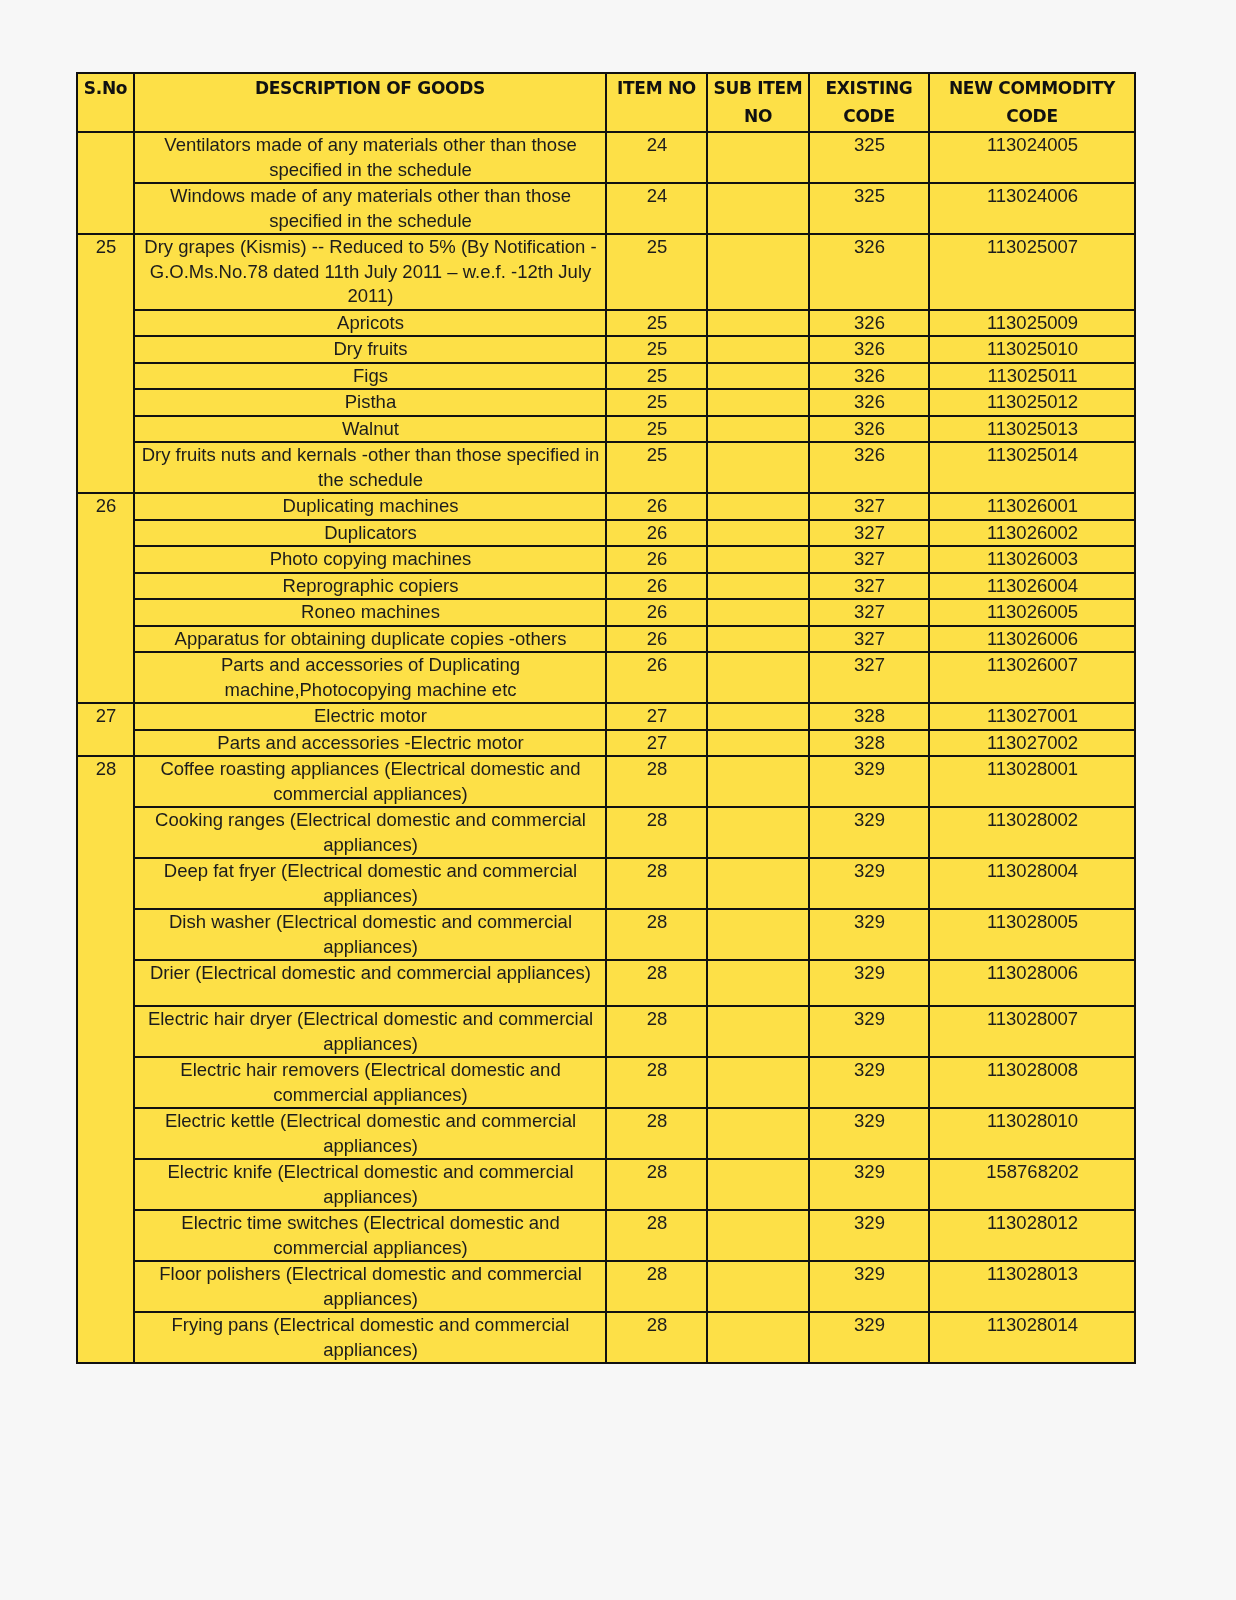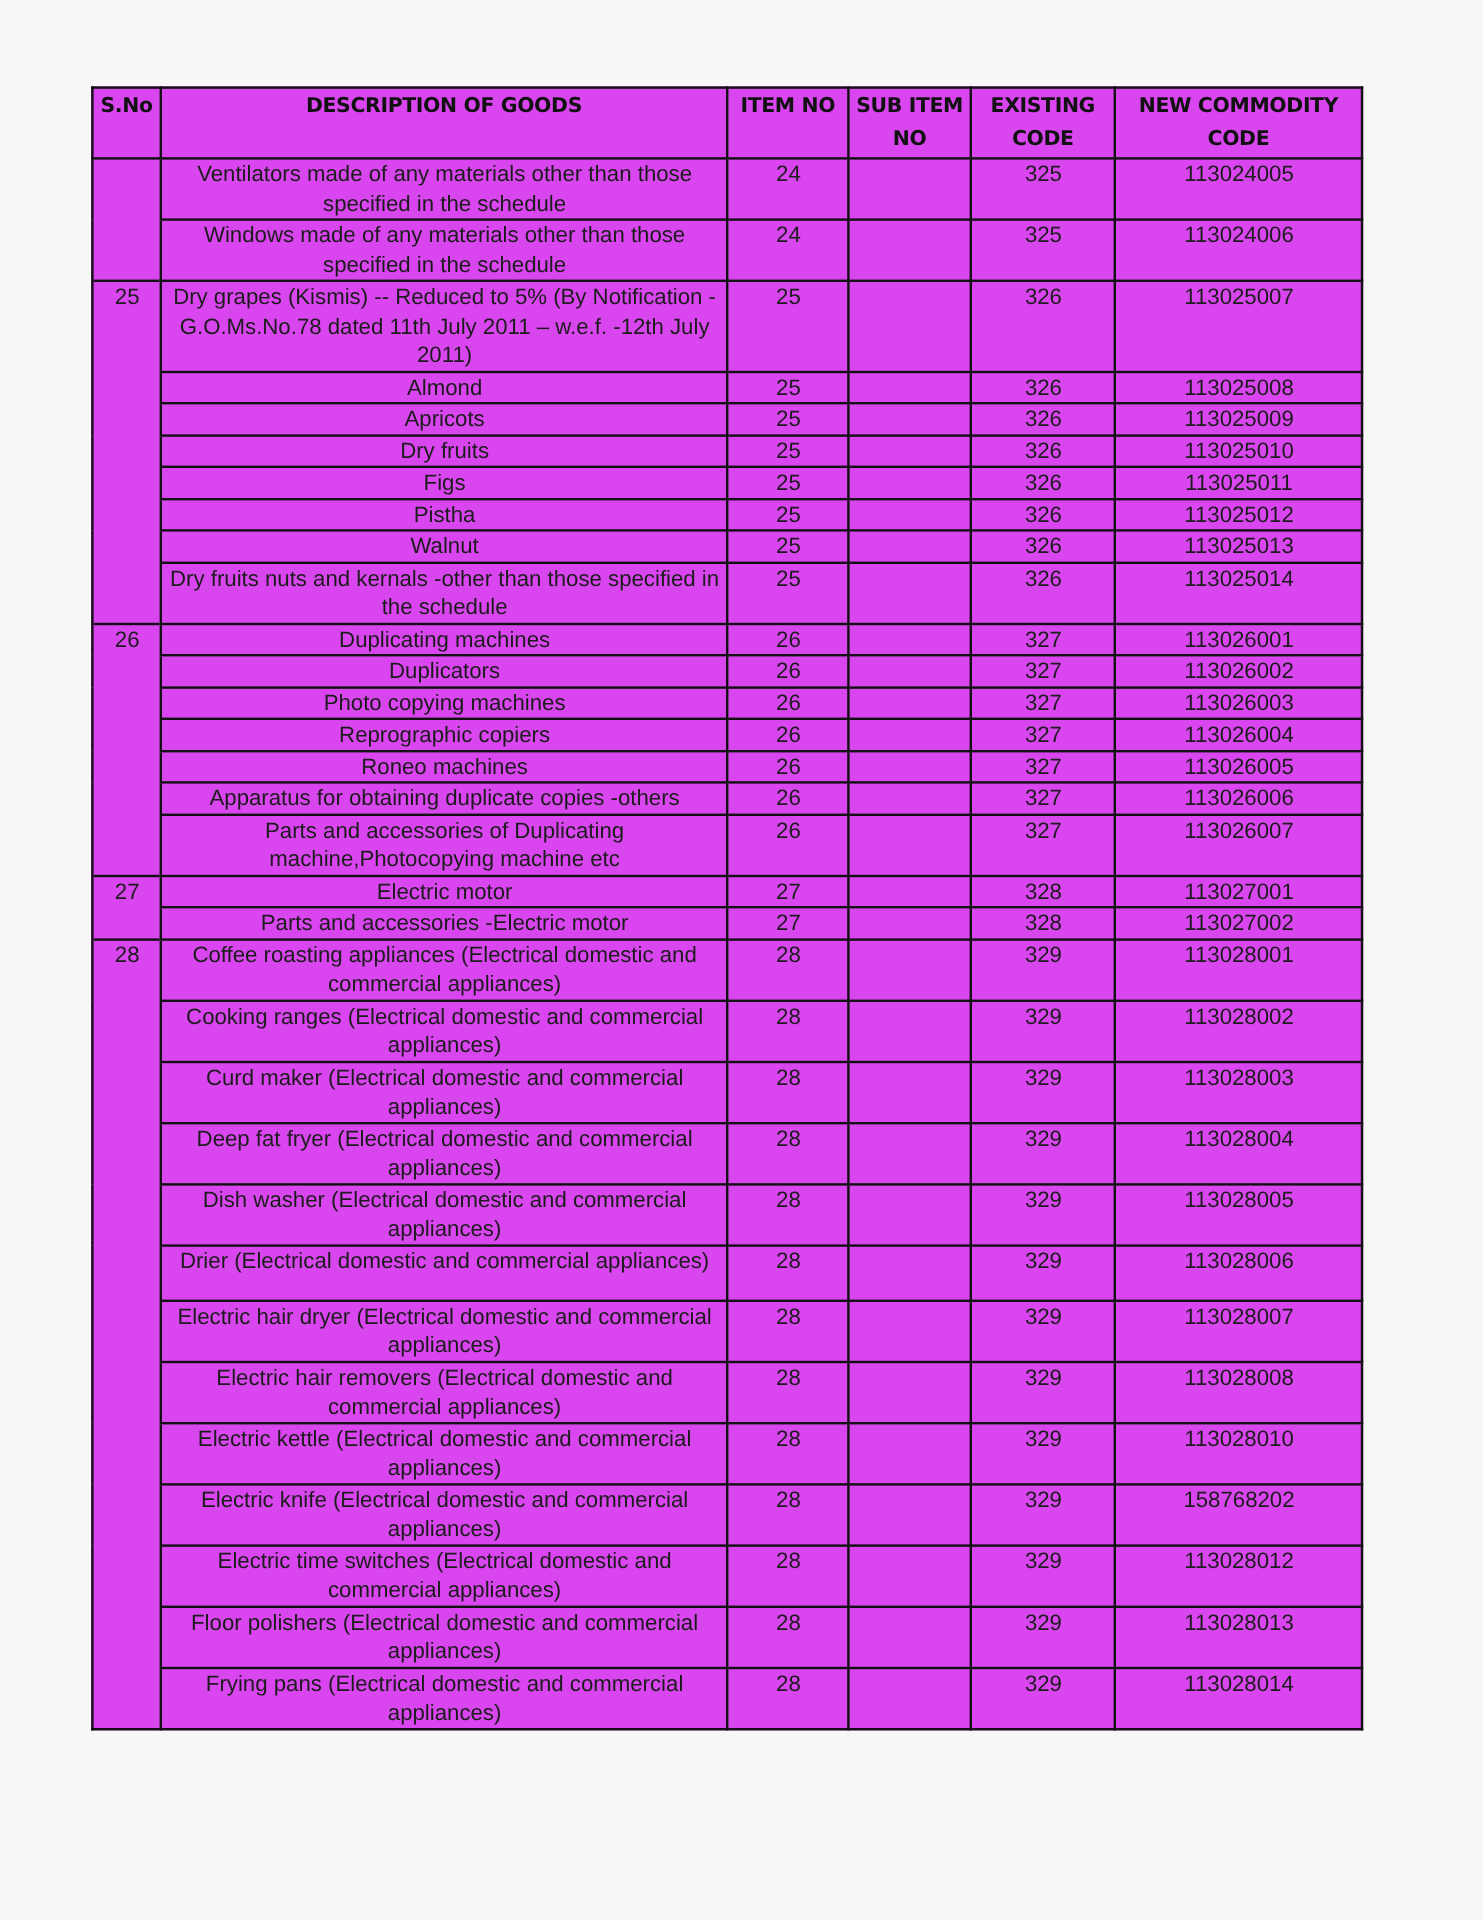--- a/index.html
+++ b/index.html
@@ -10,21 +10,21 @@
     overflow: hidden;
     font-family: "Liberation Sans", sans-serif;
     color: #1a1a1a;
   }
   #doc-table {
     position: absolute;
     left: 76px; top: 72px;
     border-collapse: collapse;
     table-layout: fixed;
     border: 2px solid #111;
-    background: #d946ef;
+    background: #fde047;
   }
   #doc-table col.c-sno { width: 57px; }
   #doc-table col.c-desc { width: 472px; }
   #doc-table col.c-item { width: 101px; }
   #doc-table col.c-sub { width: 102px; }
   #doc-table col.c-exist { width: 120px; }
   #doc-table col.c-new { width: 206px; }
 
   #doc-table th {
     font-family: "DejaVu Sans", sans-serif;
@@ -107,28 +107,20 @@
       <tr class="row-3 group-start">
         <td class="sno">25</td>
         <td class="desc">Dry grapes (Kismis) -- Reduced to 5% (By Notification -G.O.Ms.No.78 dated 11th July 2011  – w.e.f. -12th July 2011)</td>
         <td class="num">25</td>
         <td class="num"></td>
         <td class="num">326</td>
         <td class="num">113025007</td>
       </tr>
       <tr class="row-1">
         <td class="sno"></td>
-        <td class="desc">Almond</td>
-        <td class="num">25</td>
-        <td class="num"></td>
-        <td class="num">326</td>
-        <td class="num">113025008</td>
-      </tr>
-      <tr class="row-1">
-        <td class="sno"></td>
         <td class="desc">Apricots</td>
         <td class="num">25</td>
         <td class="num"></td>
         <td class="num">326</td>
         <td class="num">113025009</td>
       </tr>
       <tr class="row-1">
         <td class="sno"></td>
         <td class="desc">Dry fruits</td>
         <td class="num">25</td>
@@ -251,28 +243,20 @@
       <tr class="row-2">
         <td class="sno"></td>
         <td class="desc">Cooking ranges  (Electrical domestic and commercial appliances)</td>
         <td class="num">28</td>
         <td class="num"></td>
         <td class="num">329</td>
         <td class="num">113028002</td>
       </tr>
       <tr class="row-2">
         <td class="sno"></td>
-        <td class="desc">Curd maker   (Electrical domestic and commercial appliances)</td>
-        <td class="num">28</td>
-        <td class="num"></td>
-        <td class="num">329</td>
-        <td class="num">113028003</td>
-      </tr>
-      <tr class="row-2">
-        <td class="sno"></td>
         <td class="desc">Deep fat fryer  (Electrical domestic and commercial appliances)</td>
         <td class="num">28</td>
         <td class="num"></td>
         <td class="num">329</td>
         <td class="num">113028004</td>
       </tr>
       <tr class="row-2">
         <td class="sno"></td>
         <td class="desc">Dish washer  (Electrical domestic and commercial appliances)</td>
         <td class="num">28</td>

